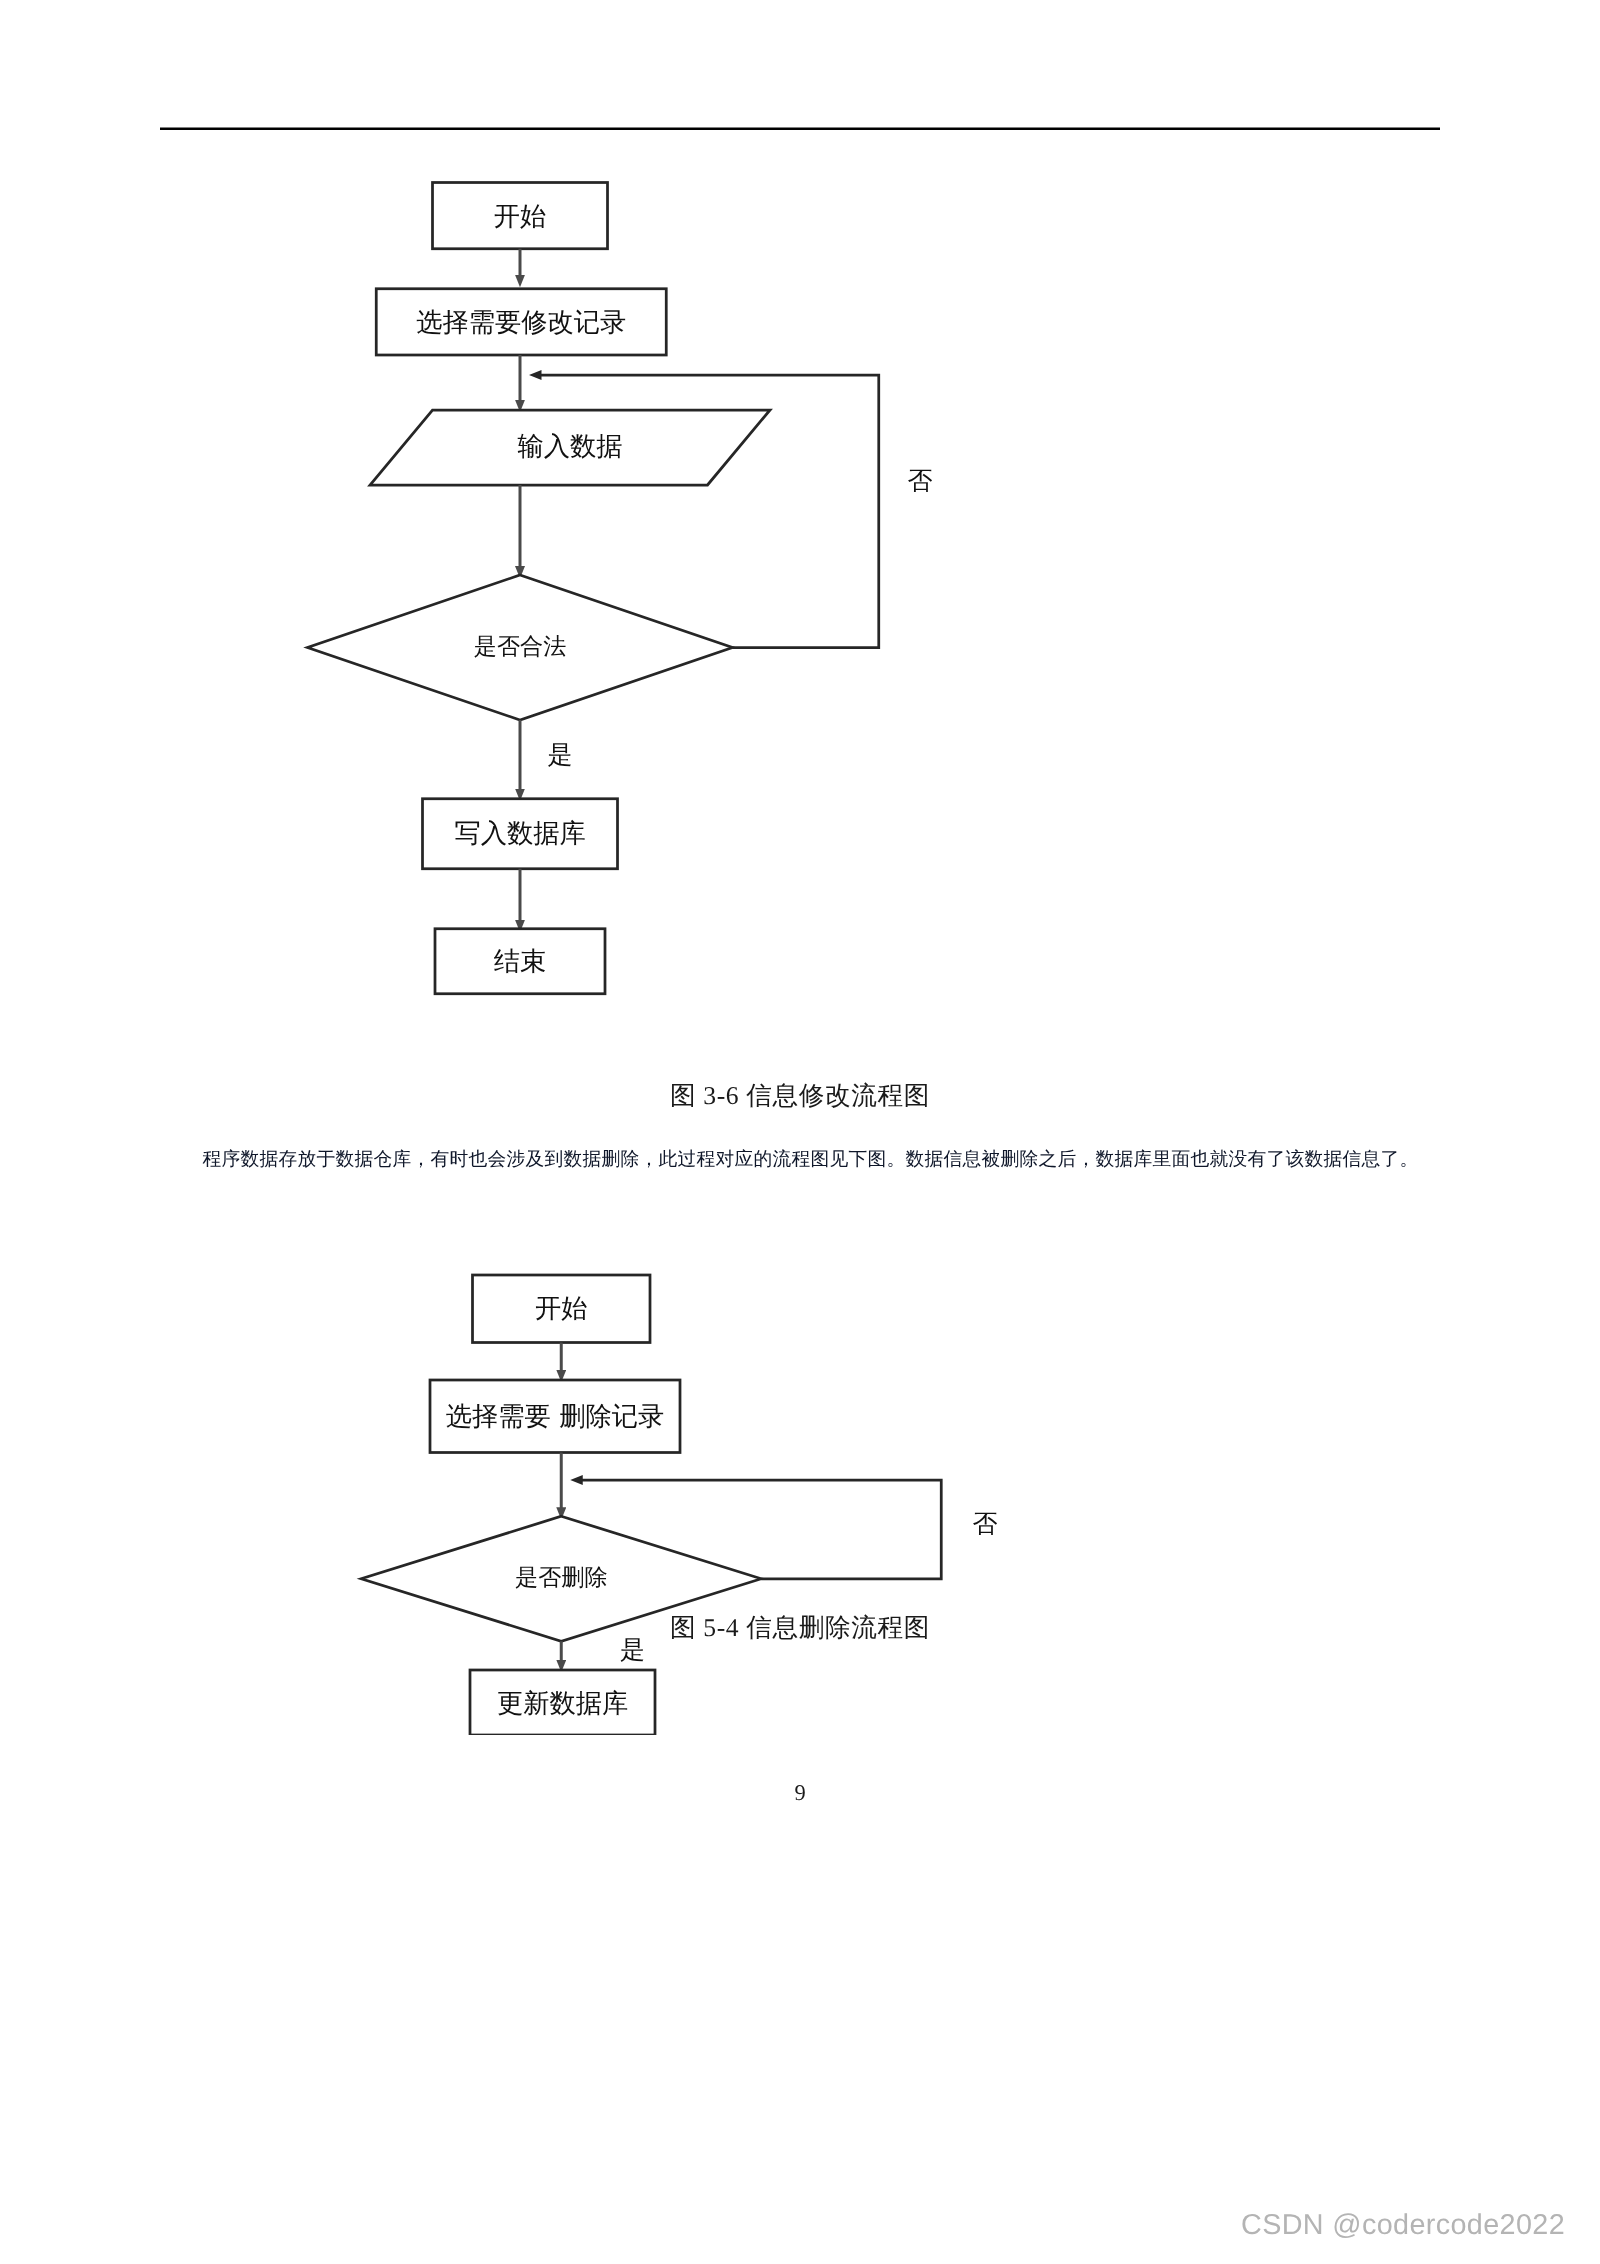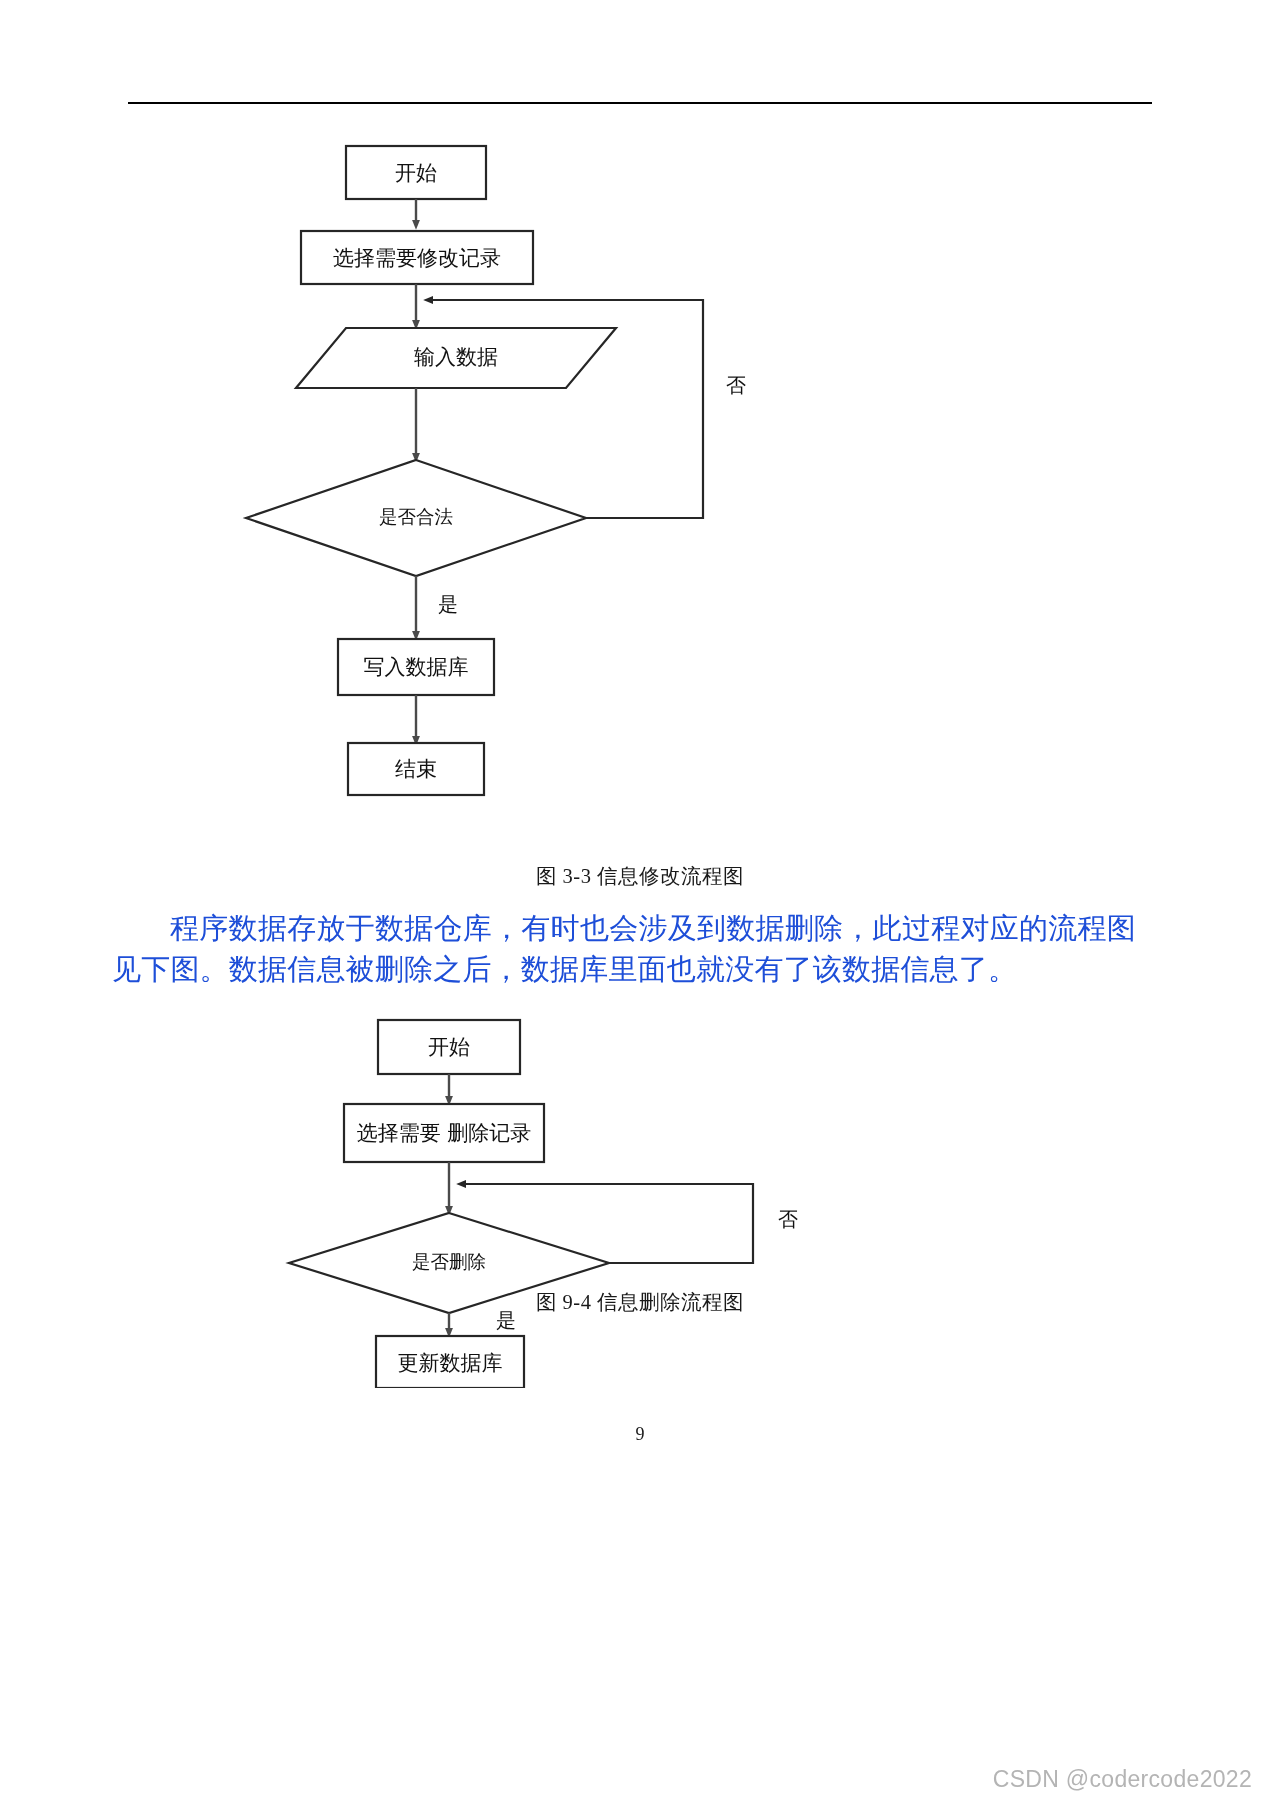--- a/index.html
+++ b/index.html
@@ -57,25 +57,25 @@
     width: 1024px;
     text-align: center;
     font-size: 20.5px;
     color: #1a1a1a;
     letter-spacing: 0.5px;
   }
 
   
   .body-text {
     position: absolute;
-    left: 112px;
-    width: 1024px;
-    font-size: 29px;
+    left: 132px;
+    width: 1024px;
+    font-size: 15px;
     line-height: 41px;
-    color: #1d4ed8;
+    color: #0f172a;
     text-align: justify;
     text-justify: inter-ideograph;
     letter-spacing: 0.2px;
   }
   .body-text .indent { display: inline-block; width: 2em; }
 
   
   .page-number {
     position: absolute;
     left: 128px;
@@ -185,21 +185,21 @@
 
       <line class="flow-line" x1="380" y1="567" x2="380" y2="613" marker-end="url(#arrowA)"></line>
 
       <g>
         <rect class="node-shape" x="312" y="615" width="136" height="52"></rect>
         <text class="node-label" x="380" y="642">结束</text>
       </g>
     </svg>
   </div>
 
-  <div class="fig-caption" style="top:862px;">图 3-3 信息修改流程图</div>
+  <div class="fig-caption" style="top:862px;">图 3-6 信息修改流程图</div>
 
   <div class="body-text" style="top:908px;">
     <span class="indent"></span><span>程序数据存放于数据仓库，有时也会涉及到数据删除，此过程对应的流程图见下图。</span><span>数据信息被删除之后，数据库里面也就没有了该数据信息了。</span>
   </div>
 
   <div class="figure" style="top:1008px;">
     <svg width="1024" height="380" viewBox="0 0 1024 380" xmlns="http://www.w3.org/2000/svg">
       <defs>
         <marker id="arrowC" markerWidth="10" markerHeight="10" refX="5.2" refY="4" orient="auto" markerUnits="userSpaceOnUse">
           <path d="M0,0 L10,4 L0,8 z" fill="#4a4a4a"></path>
@@ -234,19 +234,19 @@
       <line class="flow-line" x1="413" y1="305" x2="413" y2="325" marker-end="url(#arrowC)"></line>
       <text class="edge-label" x="470" y="313">是</text>
 
       <g>
         <rect class="node-shape" x="340" y="328" width="148" height="52"></rect>
         <text class="node-label" x="414" y="356">更新数据库</text>
       </g>
     </svg>
   </div>
 
-  <div class="fig-caption" style="top:1288px;">图 9-4  信息删除流程图</div>
+  <div class="fig-caption" style="top:1288px;">图 5-4  信息删除流程图</div>
 
   <div class="page-number">9</div>
 
   <div class="watermark">CSDN @codercode2022</div>
 
 </div>
 
 </body></html>

